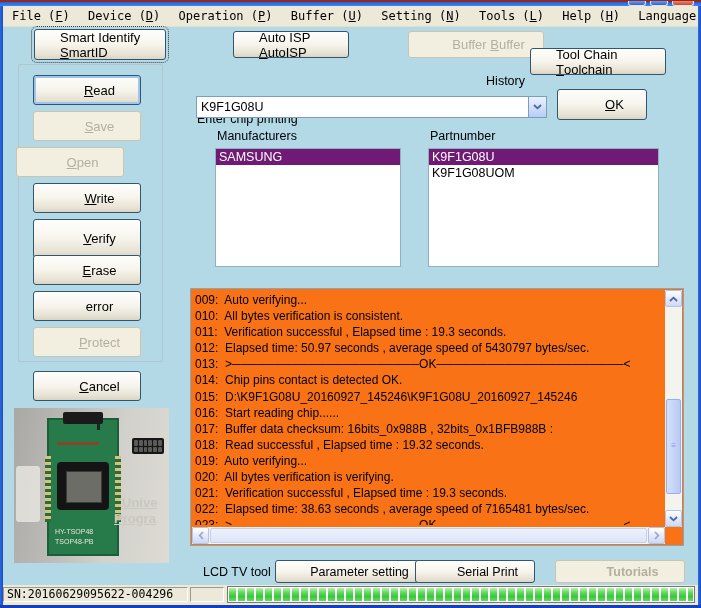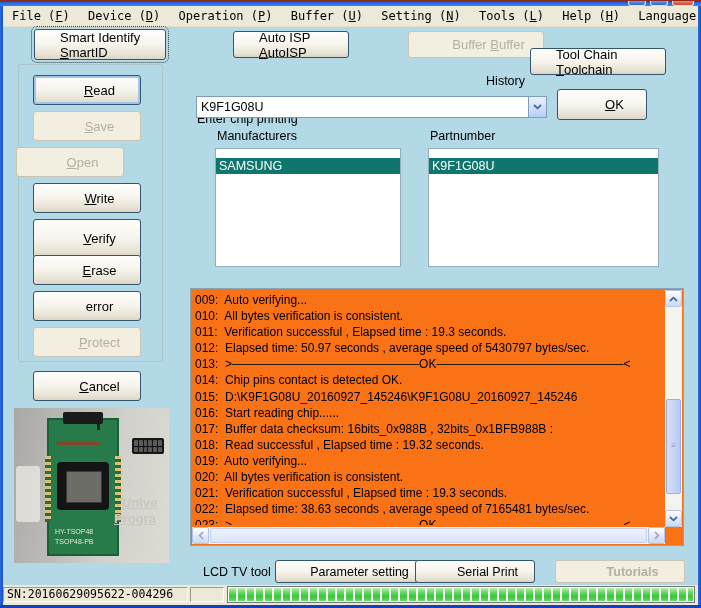--- a/index.html
+++ b/index.html
@@ -37,21 +37,21 @@
   .combo{position:absolute;left:196px;top:96px;width:351px;height:22px;box-sizing:border-box;
     background:#fff;border:1px solid #7f9db9;display:flex;}
   .combo-text{flex:1;font-size:12.5px;line-height:20px;padding-left:4px;color:#000;}
   .combo-btn{width:18px;height:100%;box-sizing:border-box;border-left:1px solid #7f9db9;
     background:linear-gradient(180deg,#eaf1fd 0%,#d3e0fa 50%,#b4cef7 100%);
     display:flex;align-items:center;justify-content:center;}
   
   .listbox{position:absolute;box-sizing:border-box;background:#fff;border:1px solid #93aebd;
     font-size:12.5px;overflow:hidden;}
   .listitem{height:16px;line-height:16px;padding-left:3px;color:#000;white-space:nowrap;}
-  .listitem.sel{background:#0f766e;color:#fff;margin-top:9px;}
+  .listitem.sel{background:#701a75;color:#fff;}
   
   .logbox{position:absolute;left:190px;top:288px;width:494px;height:258px;box-sizing:border-box;
     background:#f97316;border:1px solid #8aa4b5;}
   .logtext{position:absolute;left:4px;top:3px;right:20px;bottom:20px;overflow:hidden;
     font-size:12px;line-height:16.1px;color:#000;}
   .logline{white-space:pre;}
   
   .vscroll{position:absolute;top:1px;right:1px;width:17px;bottom:18px;background:#f3f4ee;}
   .hscroll{position:absolute;left:1px;right:18px;bottom:1px;height:17px;background:#f3f4ee;}
   .sb-btn{position:absolute;width:17px;height:17px;box-sizing:border-box;border:1px solid #b5c4e4;
@@ -206,36 +206,37 @@
     <span><span class="ak">O</span><span>K</span></span>
   </div>
 
 <div class="label" style="left:217px;top:129px;">Manufacturers</div>
 <div class="label" style="left:430px;top:129px;">Partnumber</div>
 <div class="listbox" style="left:215px;top:148px;width:186px;height:119px;">
   <div class="listitem sel">SAMSUNG</div>
 </div>
 <div class="listbox" style="left:428px;top:148px;width:231px;height:119px;">
   <div class="listitem sel">K9F1G08U</div>
+  <div class="listitem">K9F1G08UOM</div>
 </div>
 
 <div class="logbox">
   <div class="logtext">
     <div class="logline">009:  Auto verifying...</div>
     <div class="logline">010:  All bytes verification is consistent.</div>
     <div class="logline">011:  Verification successful , Elapsed time : 19.3 seconds.</div>
     <div class="logline">012:  Elapsed time: 50.97 seconds , average speed of 5430797 bytes/sec.</div>
     <div class="logline">013:  &gt;──────────────────────OK──────────────────────&lt;</div>
     <div class="logline">014:  Chip pins contact is detected OK.</div>
     <div class="logline">015:  D:\K9F1G08U_20160927_145246\K9F1G08U_20160927_145246</div>
     <div class="logline">016:  Start reading chip......</div>
     <div class="logline">017:  Buffer data checksum: 16bits_0x988B , 32bits_0x1BFB988B :</div>
     <div class="logline">018:  Read successful , Elapsed time : 19.32 seconds.</div>
     <div class="logline">019:  Auto verifying...</div>
-    <div class="logline">020:  All bytes verification is consistent.</div>
+    <div class="logline">020:  All bytes verification is verifying.</div>
     <div class="logline">021:  Verification successful , Elapsed time : 19.3 seconds.</div>
     <div class="logline">022:  Elapsed time: 38.63 seconds , average speed of 7165481 bytes/sec.</div>
     <div class="logline">023:  &gt;──────────────────────OK──────────────────────&lt;</div>
   </div>
   <div class="vscroll">
     <div class="sb-btn" style="top:0;left:0;">
         <span>
           <svg class="chev" width="9" height="6" viewBox="0 0 9 6">
             <path d="M1 5 L4.5 1.7 L8 5" fill="none" stroke="#4a66a8" stroke-width="1.8"></path>
           </svg>

